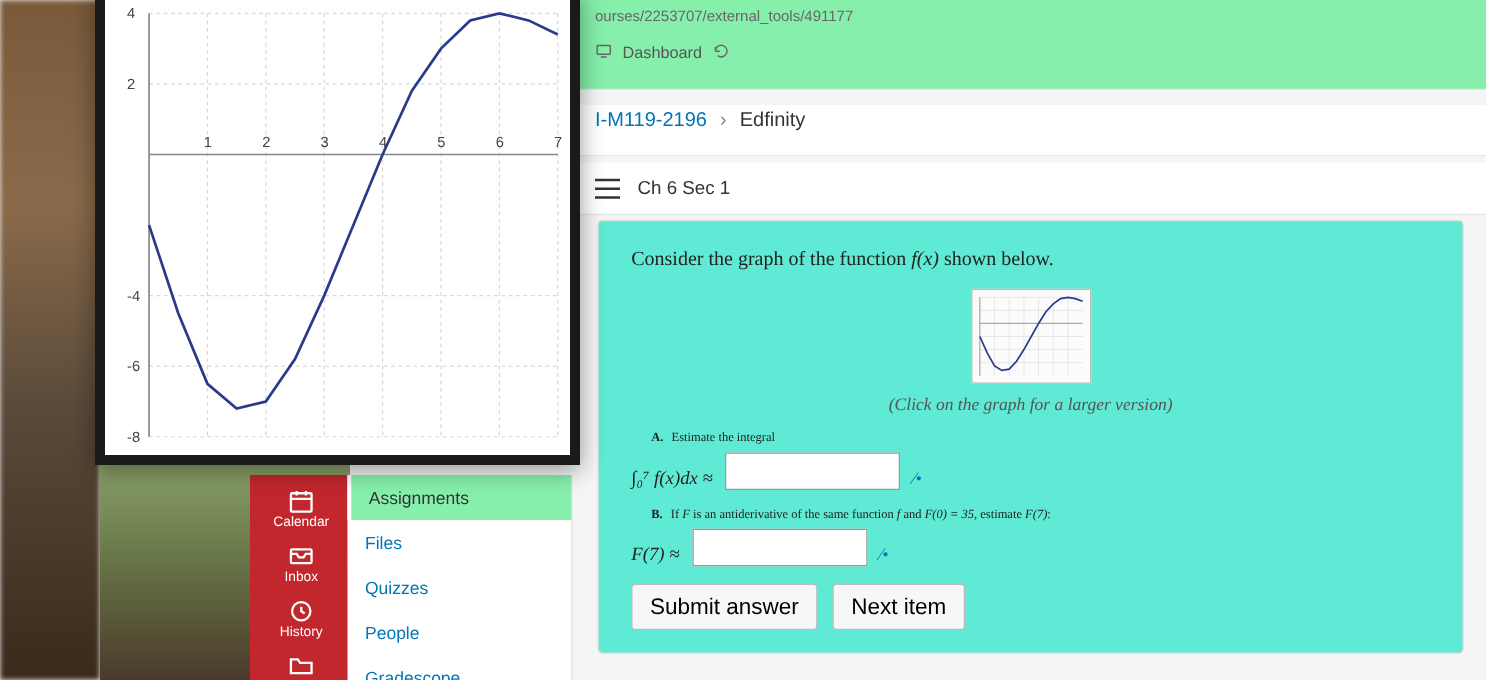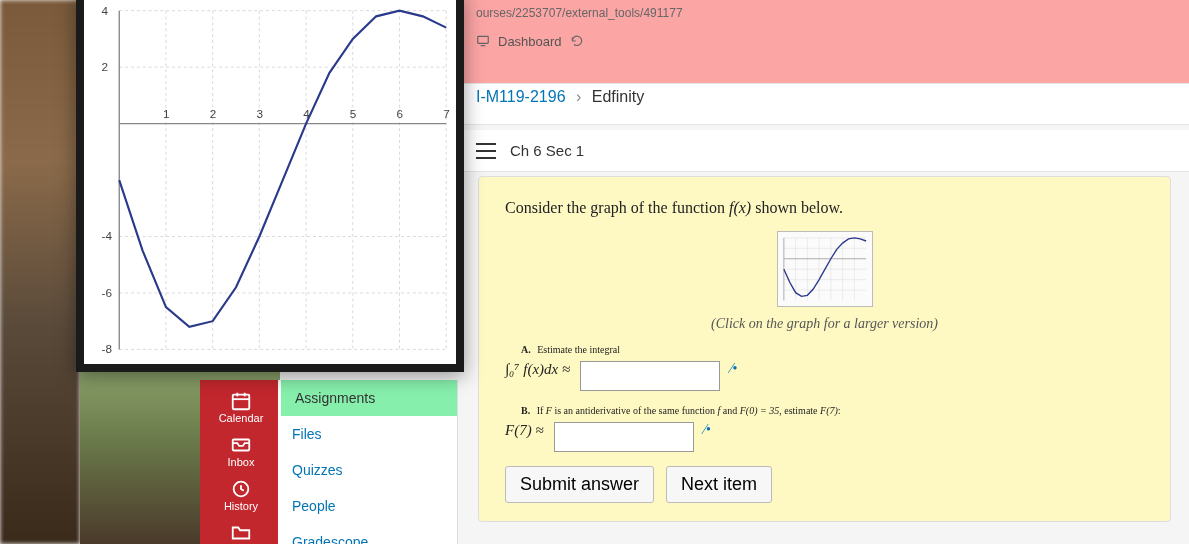--- a/index.html
+++ b/index.html
@@ -64,22 +64,22 @@
   }
   .course-menu .mitem.sel {
     color: #333;
     font-weight: 500;
     background: #86efac;
     border-left: 3px solid #fff;
   }
   
   .topbar {
     position:absolute;
-    left:458px; top:0; right:0; height:84px;
-    background:#fca5a5;
+    left:458px; top:0; right:0; height:72px;
+    background:#86efac;
     border-bottom:1px solid #e5e5e5;
     padding:6px 18px 0 18px;
     font-size:13px;
     color:#555;
   }
   .topbar .url { color:#666; font-size:12px; }
   .topbar .dash-row { margin-top:14px; display:flex; align-items:flex-start; gap:8px; color:#555; font-size:13px;}
   .topbar .dash-row svg { width:14px; height:14px; fill:#666; }
   
   .crumb {
@@ -102,40 +102,40 @@
     display:flex; align-items:center; gap:14px;
     border-bottom:1px solid #e5e5e5;
     font-size:15px;
   }
   .hamb { width:20px; height:16px; display:flex; flex-direction:column; justify-content:space-between; cursor:pointer;}
   .hamb span { display:block; height:2px; background:#333; }
   
   .card {
     position:absolute;
     left:478px; top:176px; right:18px;
-    background:#fef9c3;
+    background:#5eead4;
     border:1px solid #ddd;
     border-radius:4px;
     padding:22px 26px 18px 26px;
     font-family: Georgia, 'Times New Roman', serif;
     color:#222;
   }
   .card .prompt { font-size:16px; margin-bottom:14px; }
   .thumb-wrap { text-align:center; margin:6px 0 2px 0; }
   .thumb {
     display:inline-block;
     width:96px; height:76px;
     border:1px solid #bbb;
     background:#fbfbfb;
     position:relative;
   }
   .caption { text-align:center; font-style:italic; color:#555; font-size:14px; margin:6px 0 12px 0;}
   .q { font-size:10px; margin:6px 16px; }
   .q .lab { font-weight:bold; margin-right:4px;}
-  .ans-row { display:flex; align-items:flex-start; gap:10px; margin:4px 0 14px 0; font-size:15px;}
+  .ans-row { display:flex; align-items:flex-end; gap:10px; margin:4px 0 14px 0; font-size:15px;}
   .ans-row .int { font-style:italic; }
   .ans-input {
     width:140px; height:30px;
     border:1px solid #999;
     background:#fff;
     padding:2px 6px;
     font-size:14px;
   }
   .wand { color:#0374b5; font-size:14px; cursor:pointer; }
   .btn-row { display:flex; gap:12px; margin-top:14px; }

